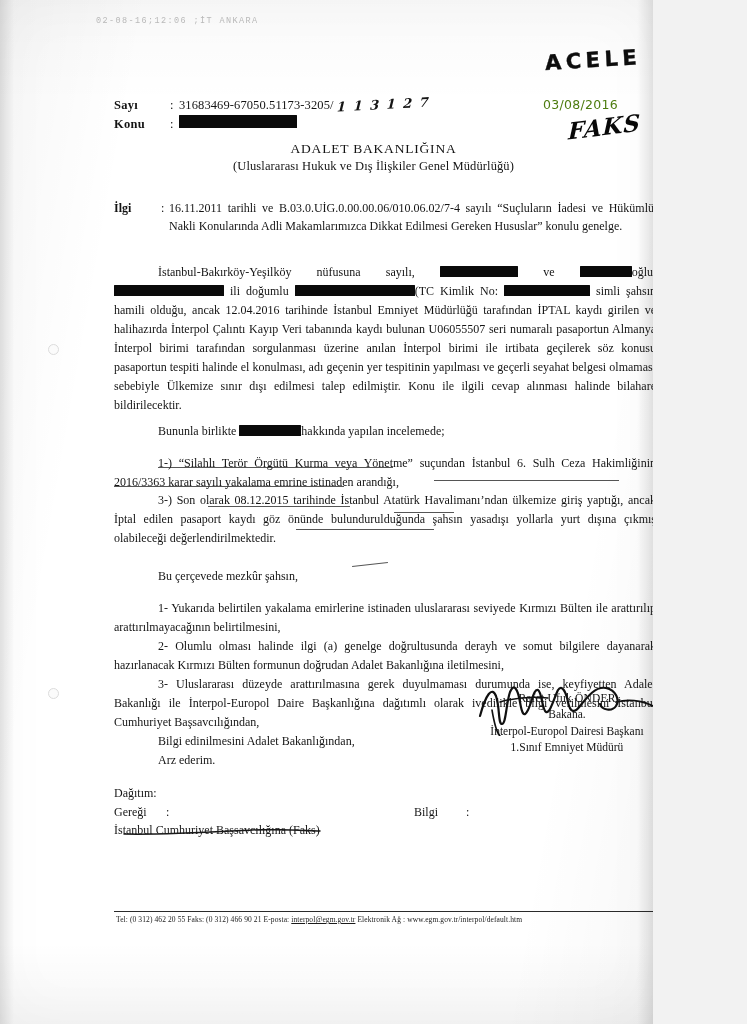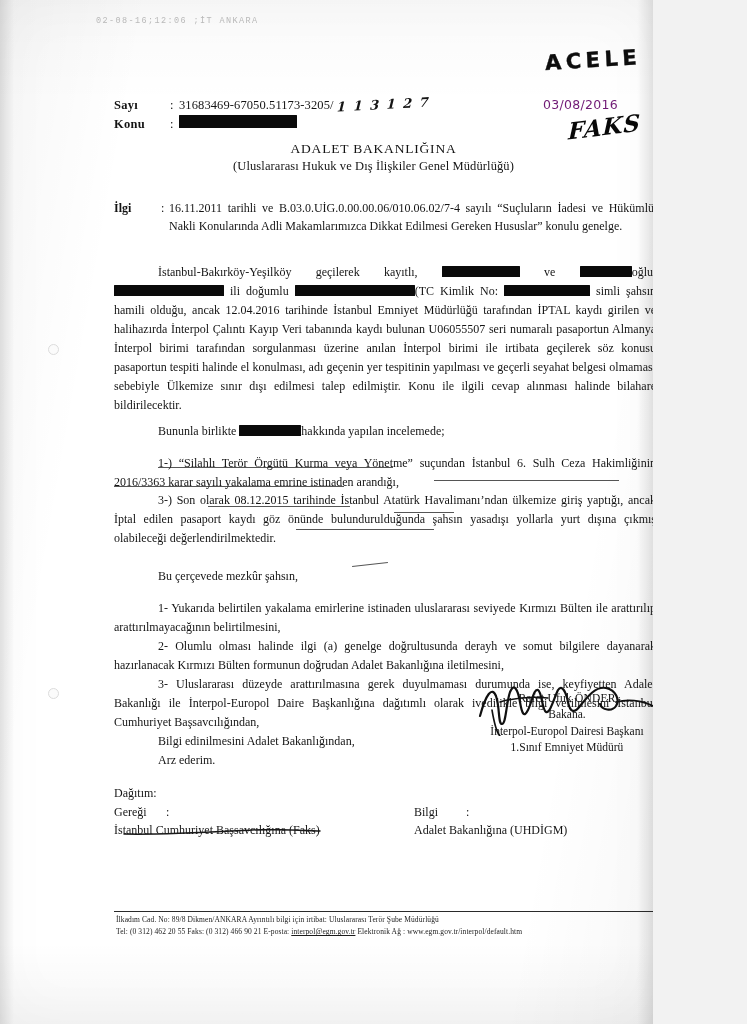--- a/index.html
+++ b/index.html
@@ -133,21 +133,21 @@
     transform: rotate(-3.5deg);
     -webkit-text-stroke: 0.4px #0d0d0d;
   }
   .doc-date {
     position: absolute;
     left: 543px;
     top: 97px;
     font-family: "DejaVu Sans", sans-serif;
     font-size: 12.5px;
     letter-spacing: 0.3px;
-    color: #701a75;
+    color: #4d7c0f;
   }
   .stamp-faks {
     position: absolute;
     left: 568px;
     top: 113px;
     font-family: "DejaVu Serif", serif;
     font-size: 23px;
     font-weight: bold;
     font-style: italic;
     letter-spacing: 1px;
@@ -347,21 +347,21 @@
 
   <div class="ilgi">
     <span class="ilgi-label">İlgi</span>
     <span class="ilgi-colon">:</span>
     <div class="ilgi-text">16.11.2011 tarihli ve B.03.0.UİG.0.00.00.06/010.06.02/7-4 sayılı “Suçluların İadesi ve Hükümlü Nakli Konularında Adli Makamlarımızca Dikkat Edilmesi Gereken Hususlar” konulu genelge.</div>
   </div>
 
   <div class="body-wrap">
 
     <p class="para indent">
-      <span>İstanbul-Bakırköy-Yeşilköy geçilerek kayıtlı,</span>
+      <span>İstanbul-Bakırköy-Yeşilköy nüfusuna sayılı,</span>
       <span class="redact" style="width:78px;"></span>
       <span>ve</span>
       <span class="redact" style="width:52px;"></span><span>oğlu,</span>
       <span class="redact" style="width:110px;"></span>
       <span>ili</span>
       <span>doğumlu</span>
       <span class="redact" style="width:120px;"></span><span>(TC Kimlik No:</span>
       <span class="redact" style="width:86px;"></span>
       <span>simli şahsın hamili olduğu, ancak 12.04.2016 tarihinde İstanbul Emniyet Müdürlüğü tarafından İPTAL kaydı girilen ve halihazırda İnterpol Çalıntı Kayıp Veri tabanında kaydı bulunan U06055507 seri numaralı pasaportun Almanya İnterpol birimi tarafından sorgulanması üzerine anılan İnterpol birimi ile irtibata geçilerek söz konusu pasaportun tespiti halinde el konulması, adı geçenin yer tespitinin yapılması ve geçerli seyahat belgesi olmaması sebebiyle Ülkemize sınır dışı edilmesi talep edilmiştir. Konu ile ilgili cevap alınması halinde bilahare bildirilecektir.</span>
     </p>
@@ -425,30 +425,28 @@
           <span class="dist-head-label">Gereği</span>
           <span>:</span>
         </div>
         <div>İstanbul Cumhuriyet Başsavcılığına (Faks)</div>
       </div>
       <div class="dist-col-right">
         <div class="dist-head">
           <span class="dist-head-label">Bilgi</span>
           <span>:</span>
         </div>
-        <div>Adalet Bakanlığına (UHDİGM)</div>
       </div>
     </div>
   </div>
 
   <svg class="dist-underline" viewBox="0 0 200 7">
     <path d="M2,5 C40,6 90,3 130,1 C156,0 176,1 198,2" fill="none" stroke="#1a1a1a" stroke-width="1.5" stroke-linecap="round"></path>
   </svg>
 
   <div class="footer-rule"></div>
   <div class="footer">
-    <div>İlkadım Cad. No: 89/8 Dikmen/ANKARA Ayrıntılı bilgi için irtibat: Uluslararası Terör Şube Müdürlüğü</div>
     <div>
       <span>Tel: (0 312) 462 20 55 Faks: (0 312) 466 90 21 E-posta: </span><span class="u">interpol@egm.gov.tr</span><span> Elektronik Ağ : </span><span>www.egm.gov.tr/interpol/default.htm</span>
     </div>
   </div>
 
 </div>
 
 </body></html>

